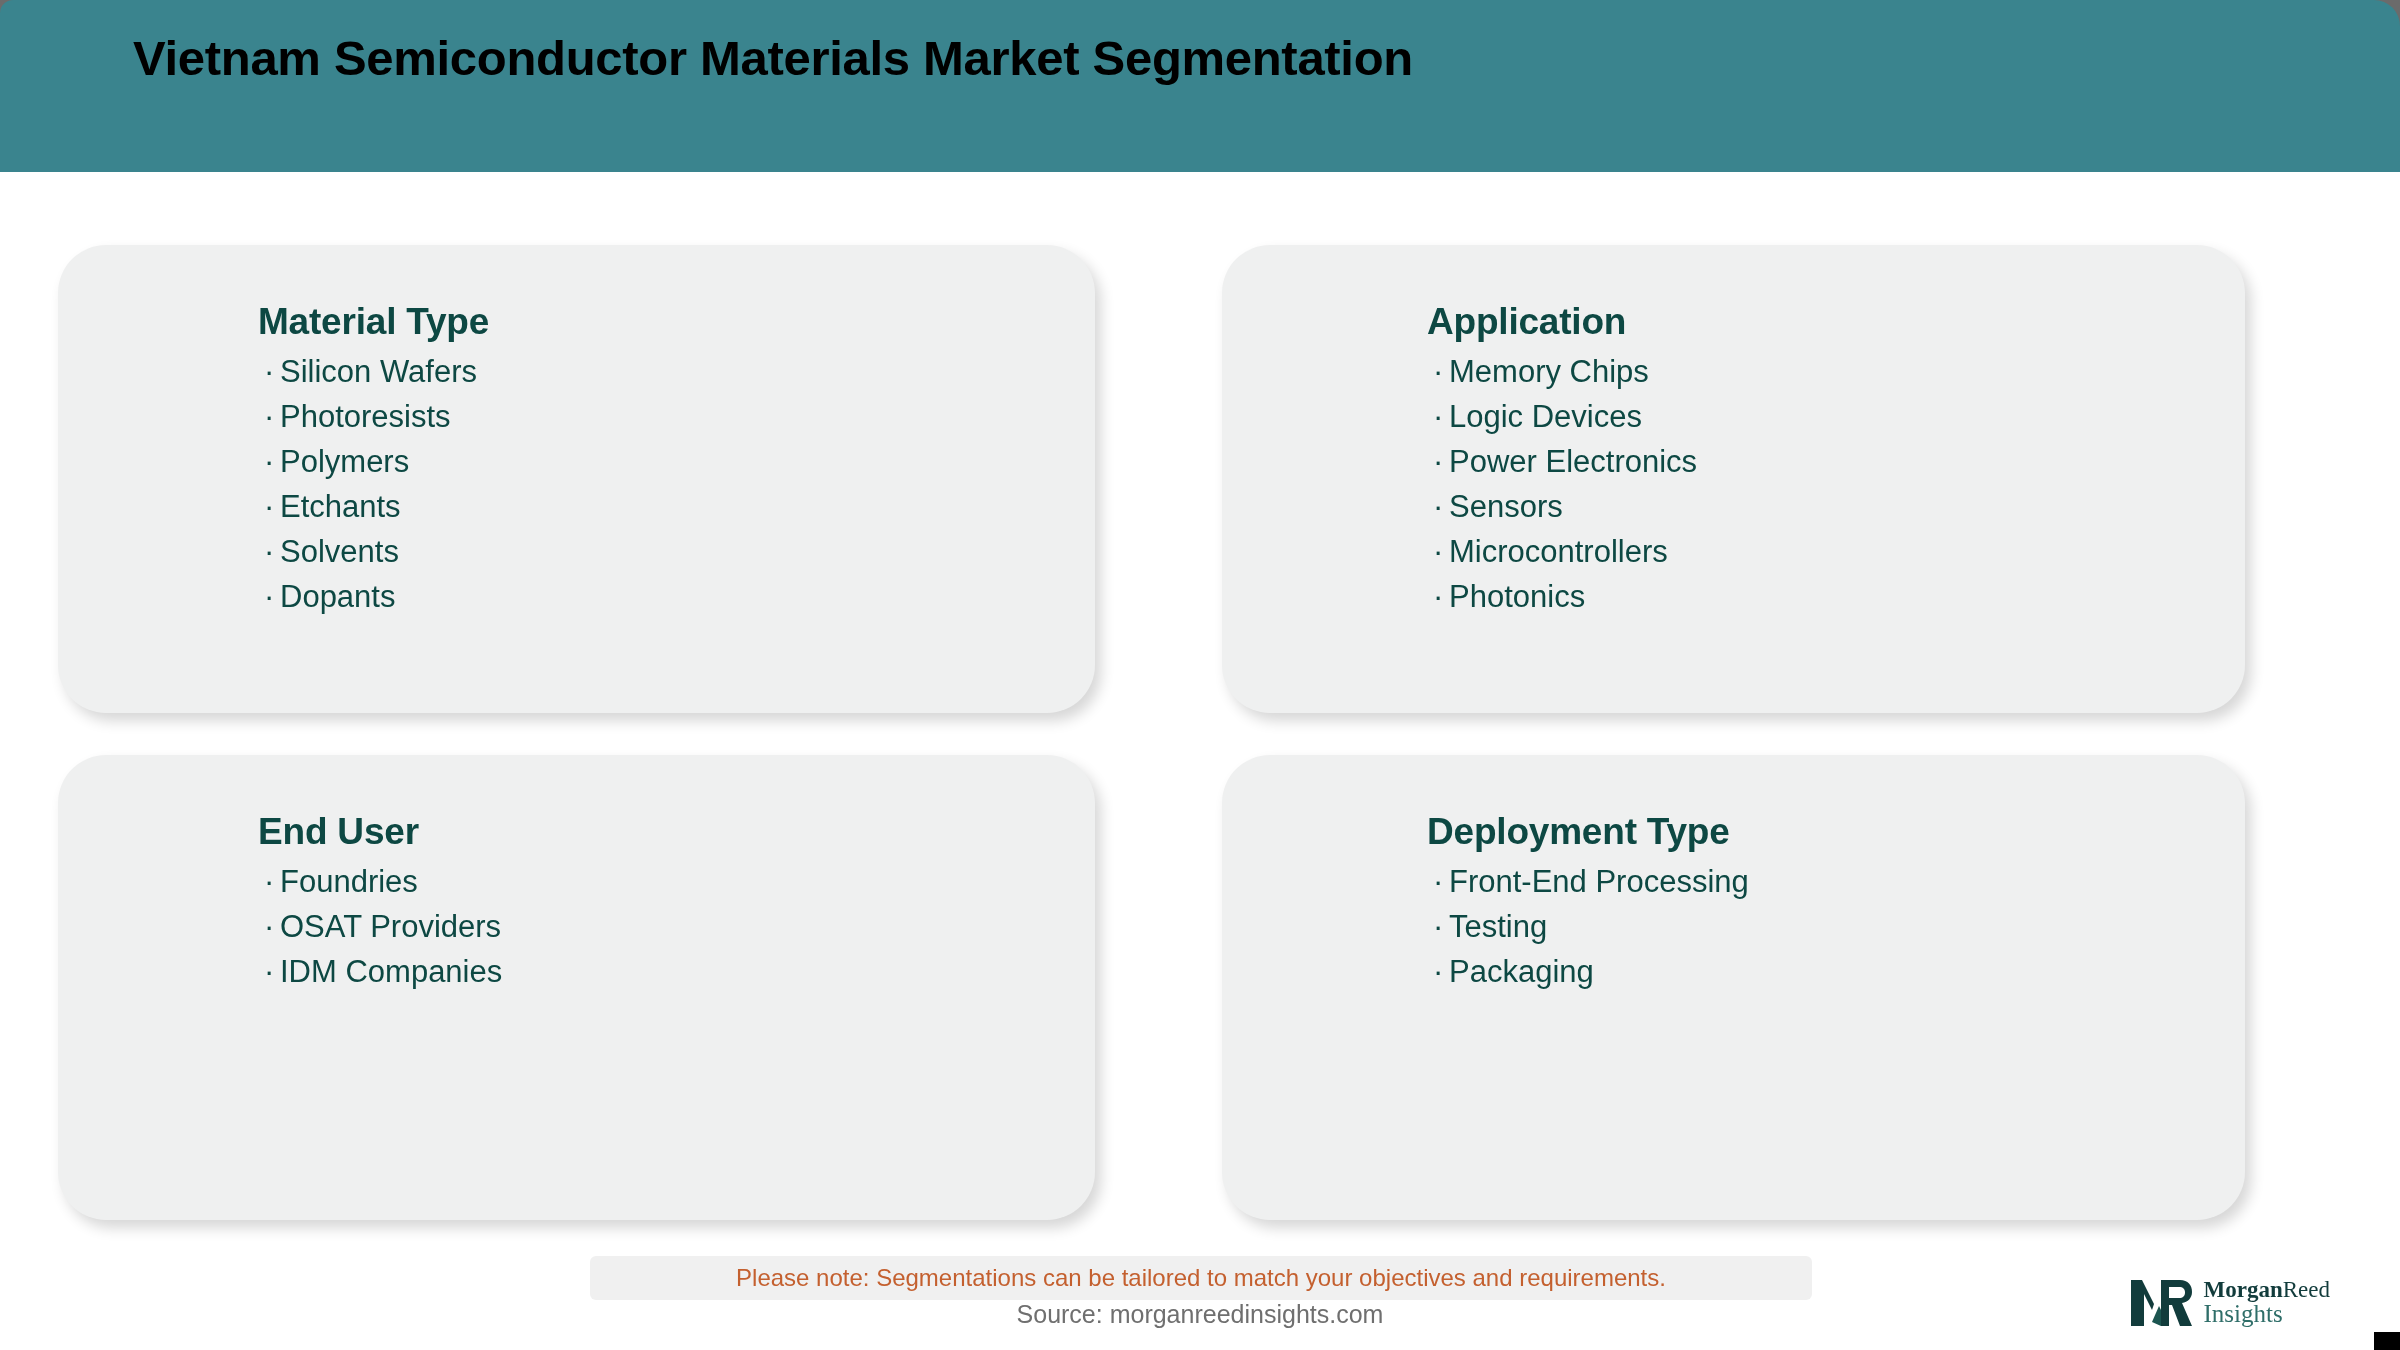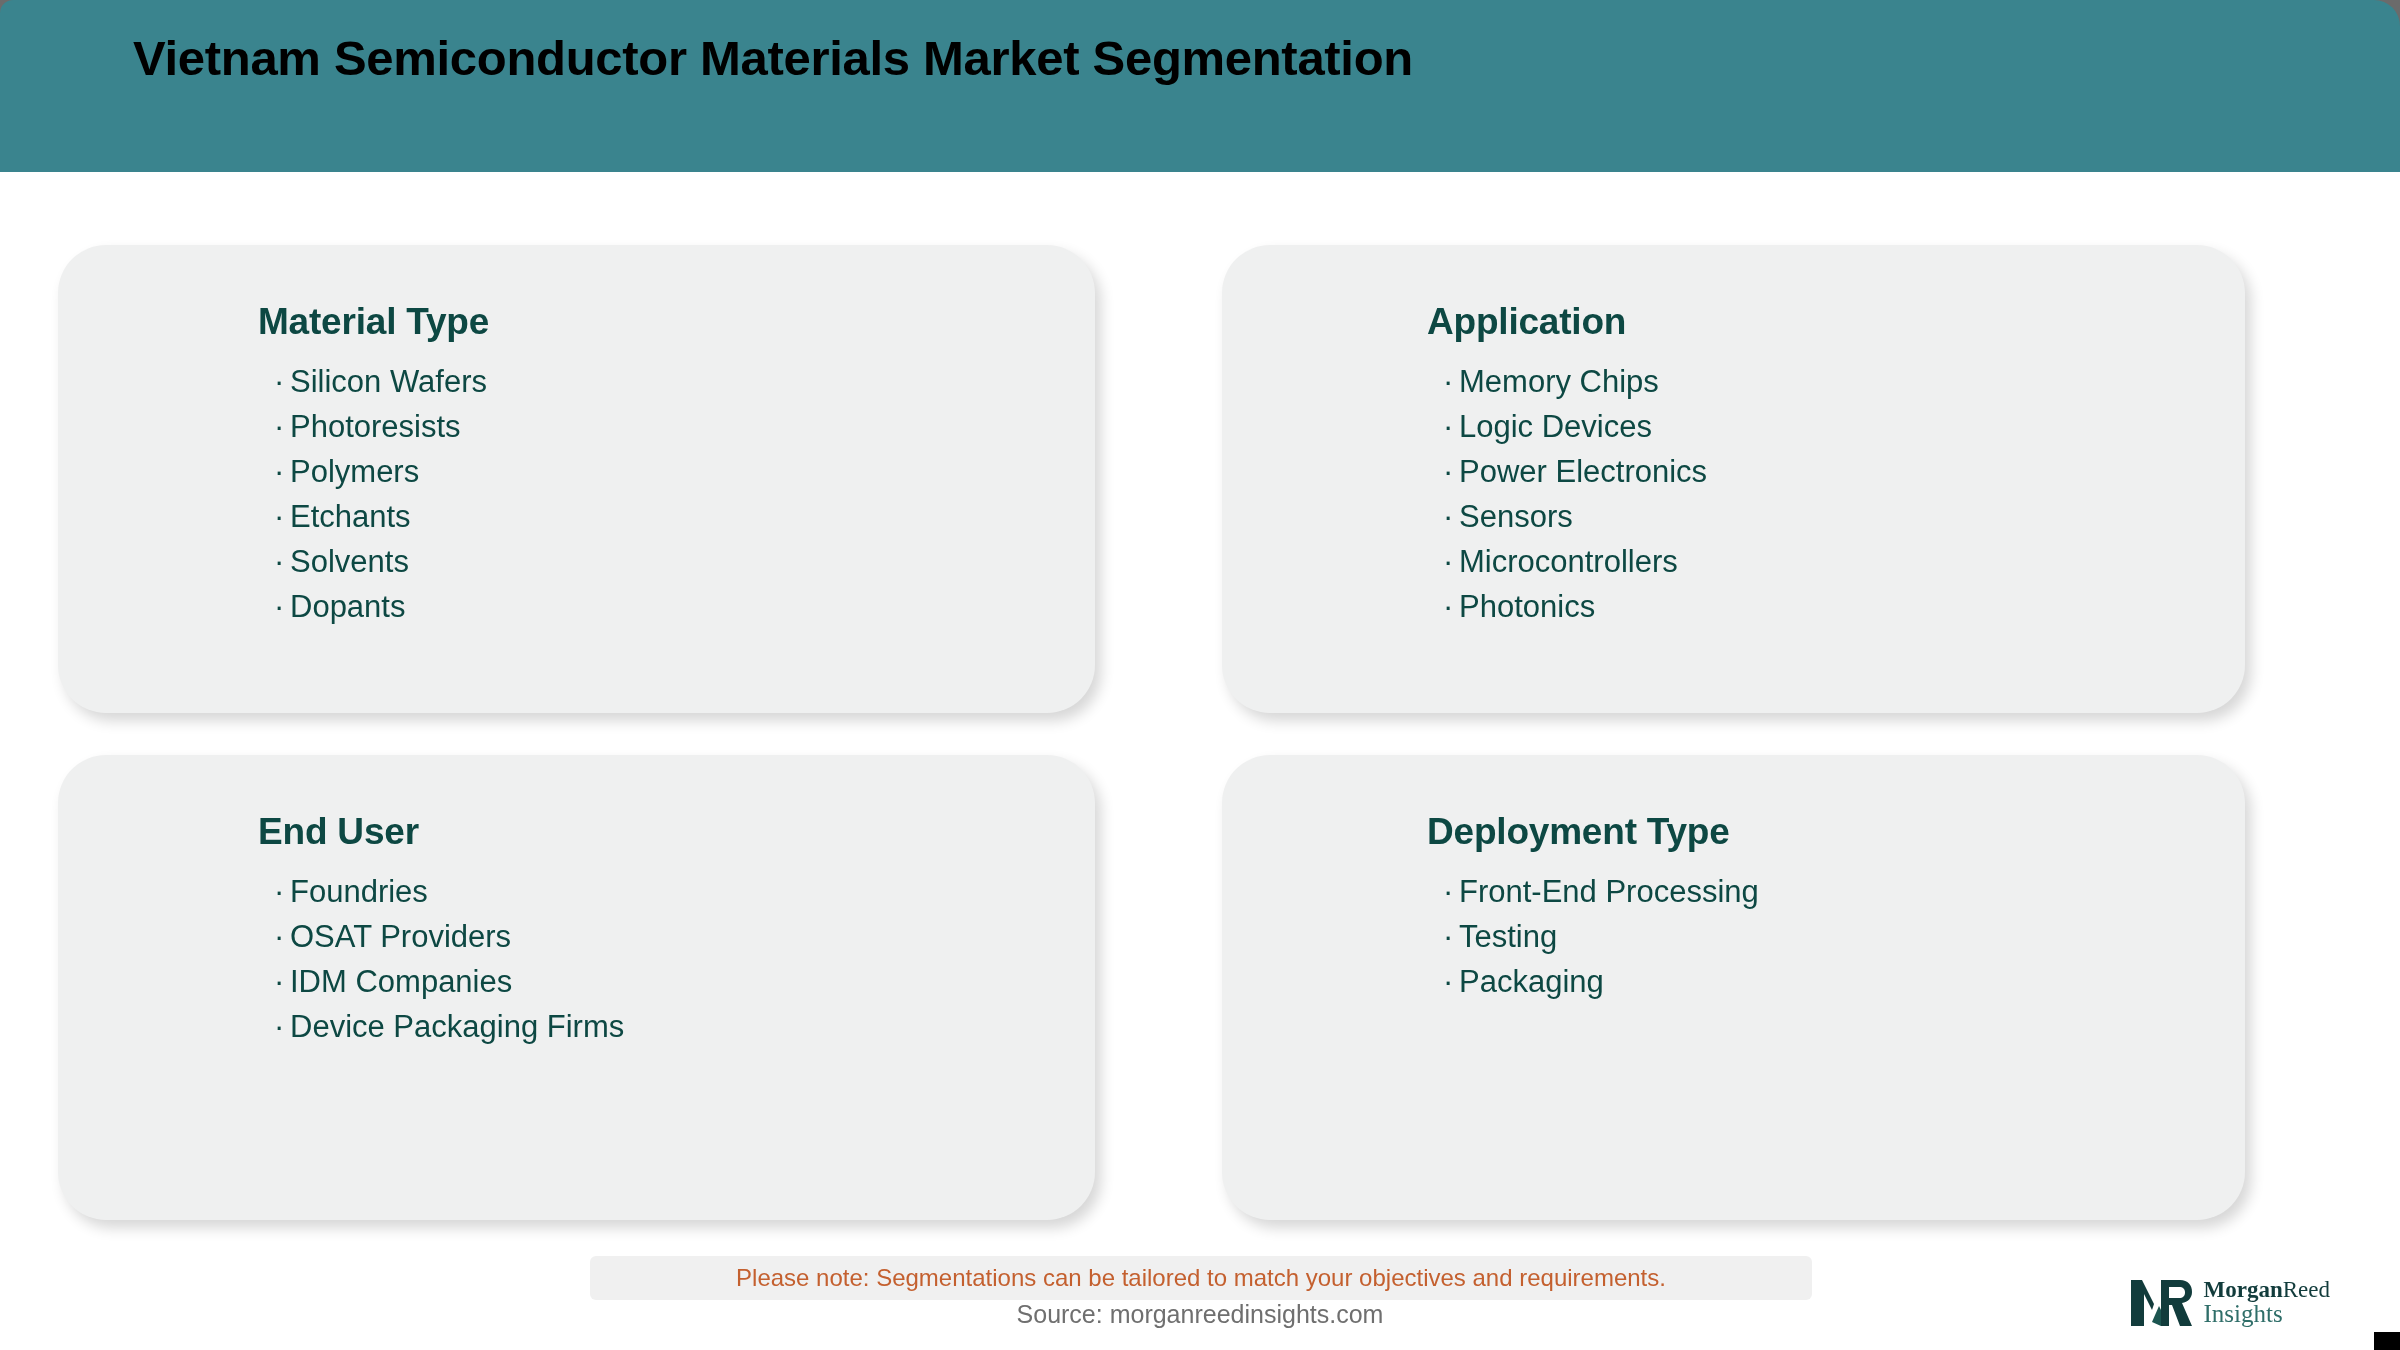--- a/index.html
+++ b/index.html
@@ -87,21 +87,21 @@
   .card-title {
     font-size: 37px;
     font-weight: bold;
     color: #0d4843;
     letter-spacing: -0.2px;
     margin: 0 0 6px 0;
     white-space: nowrap;
   }
   .bullet-list {
     list-style: none;
-    margin: 16px;
+    margin: 6px;
     padding: 0;
   }
   .bullet-list li {
     font-size: 31px;
     color: #0d4843;
     line-height: 45px;
     white-space: nowrap;
   }
   .bullet-list li .dot {
     display: inline-block;
@@ -205,21 +205,20 @@
   </div>
 </div>
 
 <div class="card card-3">
   <div class="card-body">
     <div class="card-title">End User</div>
     <ul class="bullet-list">
       <li><span class="dot">·</span><span>Foundries</span></li>
       <li><span class="dot">·</span><span>OSAT Providers</span></li>
       <li><span class="dot">·</span><span>IDM Companies</span></li>
-      <li><span class="dot">·</span><span>Device Packaging Firms</span></li>
     </ul>
   </div>
 </div>
 
 <div class="card card-4">
   <div class="card-body">
     <div class="card-title">Deployment Type</div>
     <ul class="bullet-list">
       <li><span class="dot">·</span><span>Front-End Processing</span></li>
       <li><span class="dot">·</span><span>Testing</span></li>

